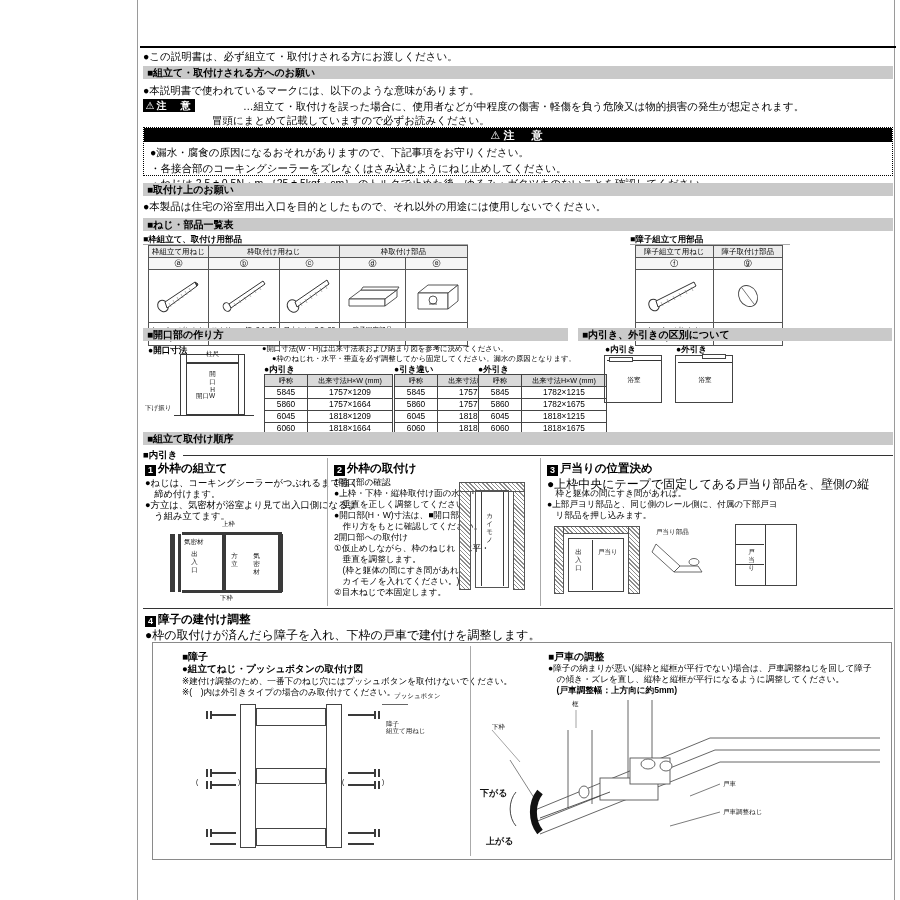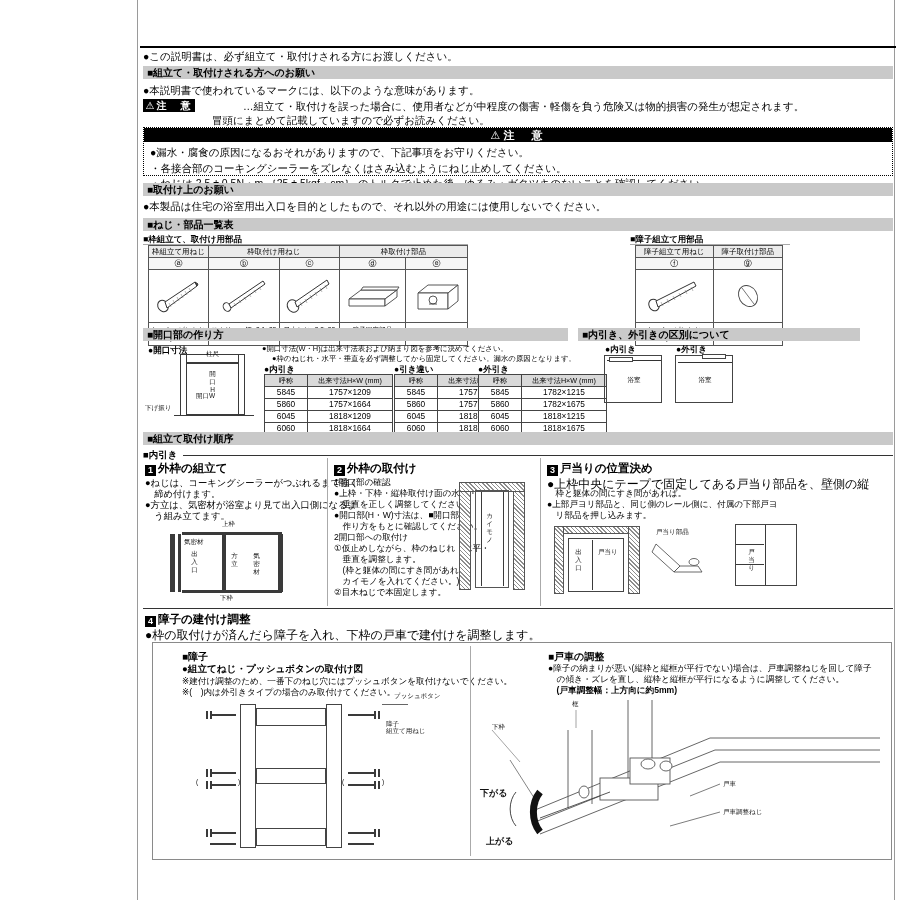--- a/index.html
+++ b/index.html
@@ -419,21 +419,21 @@
     </tr>
     <tr>
       <td class="cap"><span style="white-space:pre-line">なべタッピンねじ
 φ4×35</span></td>
       <td class="cap"><span>プッシュボタンφ8</span></td>
     </tr>
   </tbody>
     </table>
 
   <div class="graybar" style="left:143px; top:328px; width:425px; height:13px;">■開口部の作り方</div>
-  <div class="graybar" style="left:578px; top:328px; width:282px; height:13px;">■内引き、外引きの区別について</div>
+  <div class="graybar" style="left:578px; top:328px; width:314px; height:13px;">■内引き、外引きの区別について</div>
 
   <div class="tx bold" style="left:148px; top:345px; font-size:8.5px;">●開口寸法</div>
 
   <div class="drawing" style="left:150px; top:352px; width:110px; height:66px;">
     <div class="dl" style="left:30px; top:2px; width:1px; height:62px;"></div>
     <div class="dl" style="left:36px; top:2px; width:1px; height:62px;"></div>
     <div class="dl" style="left:88px; top:2px; width:1px; height:62px;"></div>
     <div class="dl" style="left:94px; top:2px; width:1px; height:62px;"></div>
     <div class="dl" style="left:30px; top:2px; width:64px; height:1px;"></div>
     <div class="dl" style="left:36px; top:10px; width:52px; height:2px;"></div>

